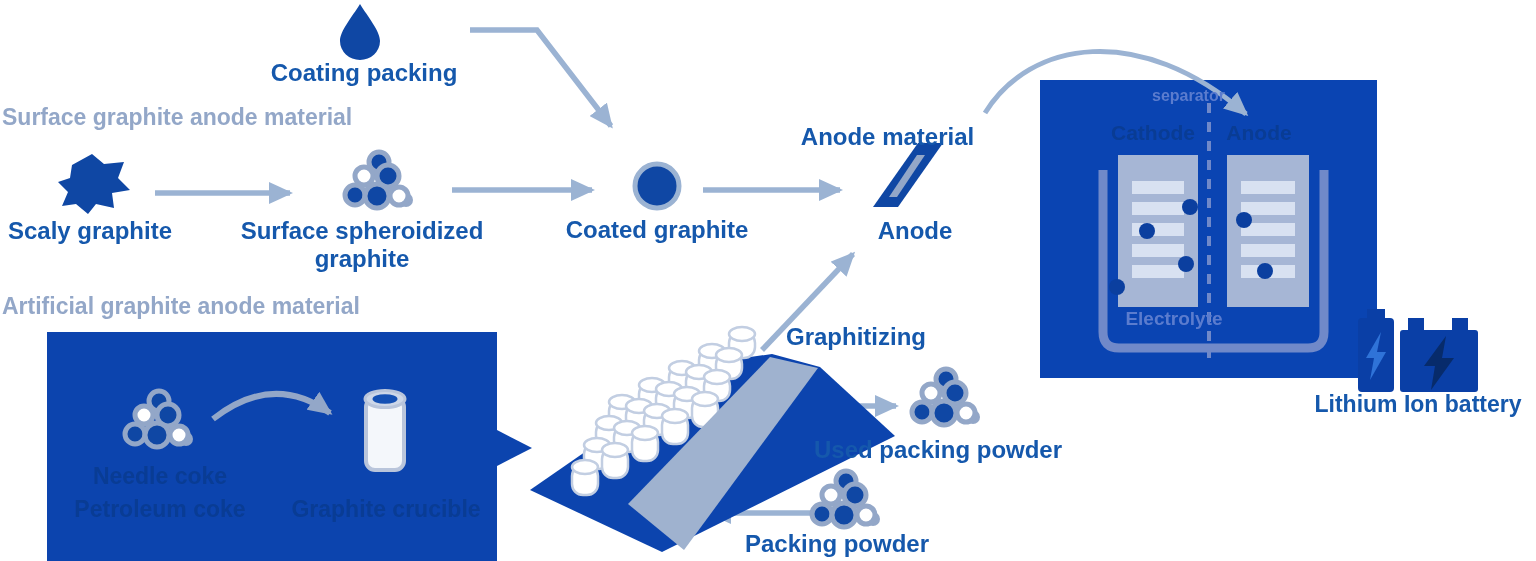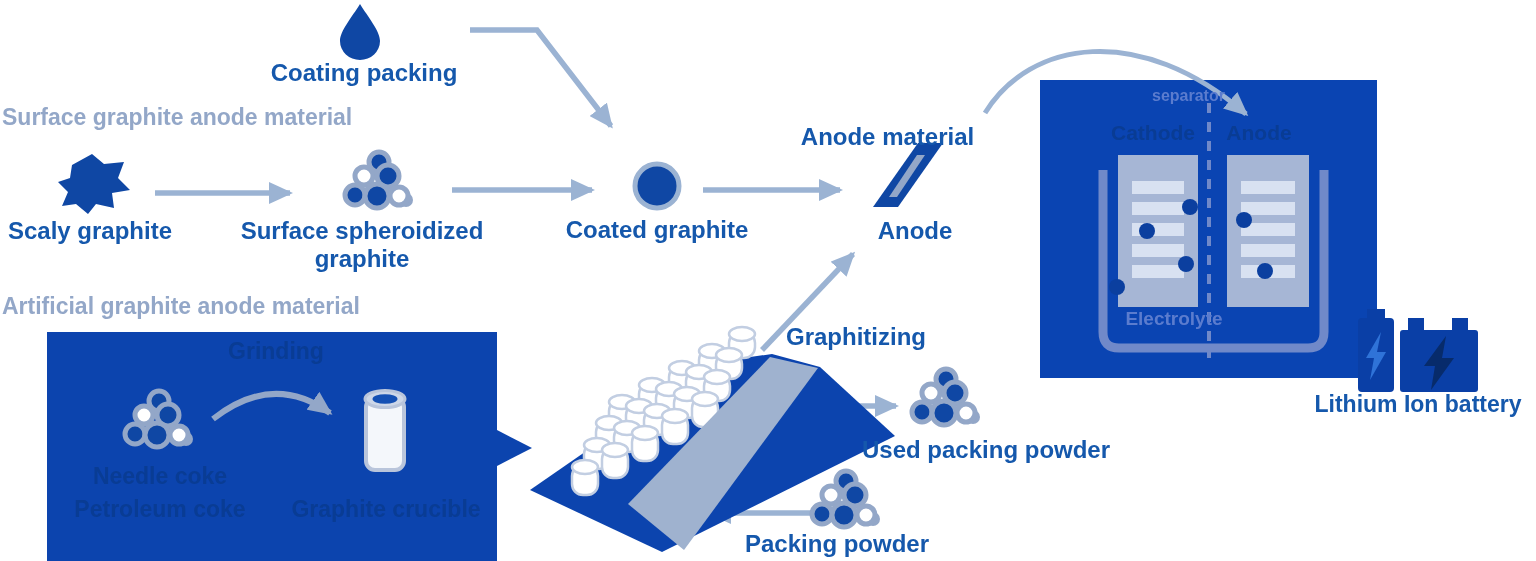--- a/index.html
+++ b/index.html
@@ -188,27 +188,26 @@
 
   <div class="lbl blue s24 c" style="left:244px;top:59px;width:240px;">Coating packing</div>
   <div class="lbl hdg s23" style="left:2px;top:104px;width:430px;">Surface graphite anode material</div>
   <div class="lbl blue s24 c" style="left:0px;top:217px;width:180px;">Scaly graphite</div>
   <div class="lbl blue s24 c" style="left:562px;top:216px;width:190px;">Coated graphite</div>
   <div class="lbl blue s24 c" style="left:237px;top:217px;width:250px;">Surface spheroidized graphite</div>
   <div class="lbl blue s24 c" style="left:785px;top:103px;width:205px;margin-top:20px;">Anode material</div>
   <div class="lbl blue s24 c" style="left:855px;top:217px;width:120px;">Anode</div>
 
   <div class="lbl hdg s23" style="left:2px;top:293px;width:430px;">Artificial graphite anode material</div>
-  <div class="lbl inbox s23 c" style="left:200px;top:338px;width:152px;">Grinding</div>
   <div class="lbl inbox s23 c" style="left:50px;top:463px;width:220px;">Needle coke</div>
   <div class="lbl inbox s23 c" style="left:40px;top:496px;width:240px;">Petroleum coke</div>
   <div class="lbl inbox s23 c" style="left:272px;top:496px;width:228px;">Graphite crucible</div>
 
   <div class="lbl blue s24" style="left:786px;top:323px;width:170px;">Graphitizing</div>
-  <div class="lbl blue s24" style="left:814px;top:436px;width:280px;margin-left:48px;">Used packing powder</div>
+  <div class="lbl blue s24" style="left:814px;top:436px;width:280px;">Used packing powder</div>
   <div class="lbl blue s24" style="left:745px;top:530px;width:210px;">Packing powder</div>
 
   <div class="lbl inlight s16" style="left:1140px;top:87px;width:110px;margin-left:12px;">separator</div>
   <div class="lbl inbox s21 c" style="left:1100px;top:121px;width:106px;">Cathode</div>
   <div class="lbl inbox s21 c" style="left:1214px;top:121px;width:90px;">Anode</div>
   <div class="lbl inlight s19 c" style="left:1110px;top:309px;width:128px;">Electrolyte</div>
   <div class="lbl blue s23 c" style="left:1300px;top:391px;width:236px;">Lithium Ion battery</div>
 
 </div>
 

